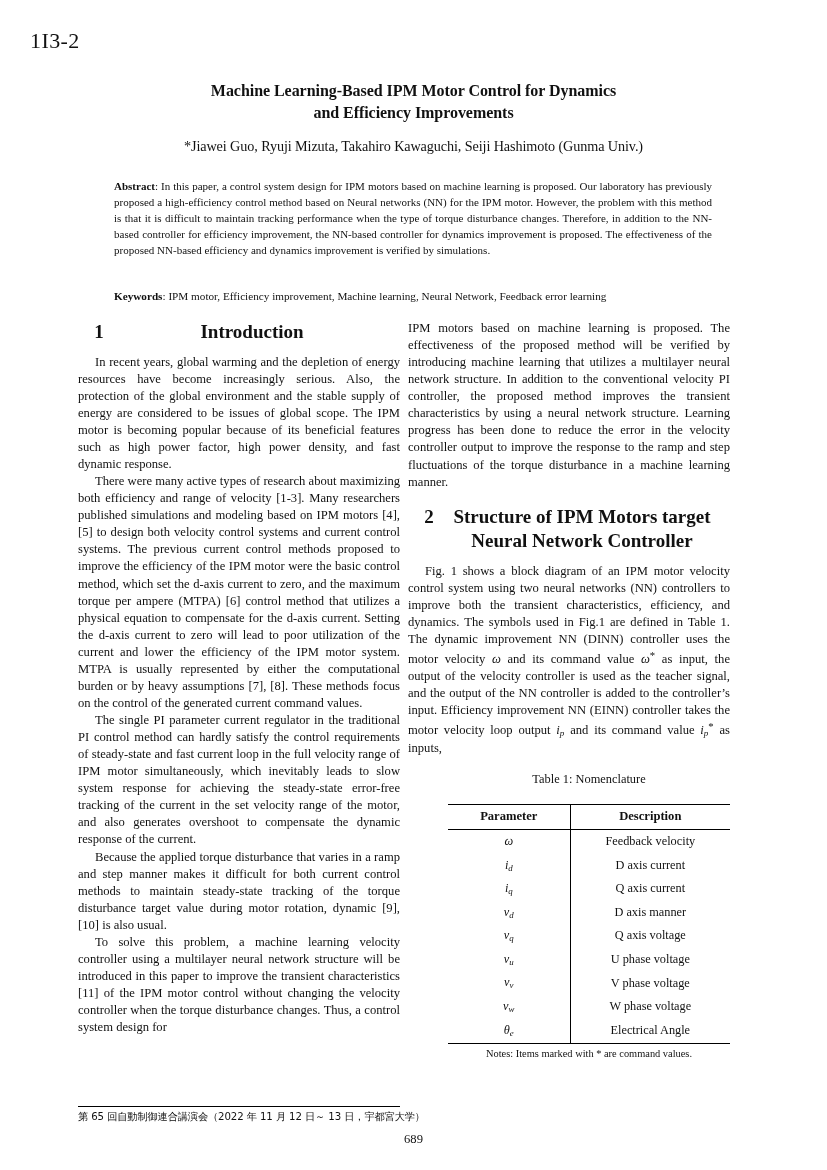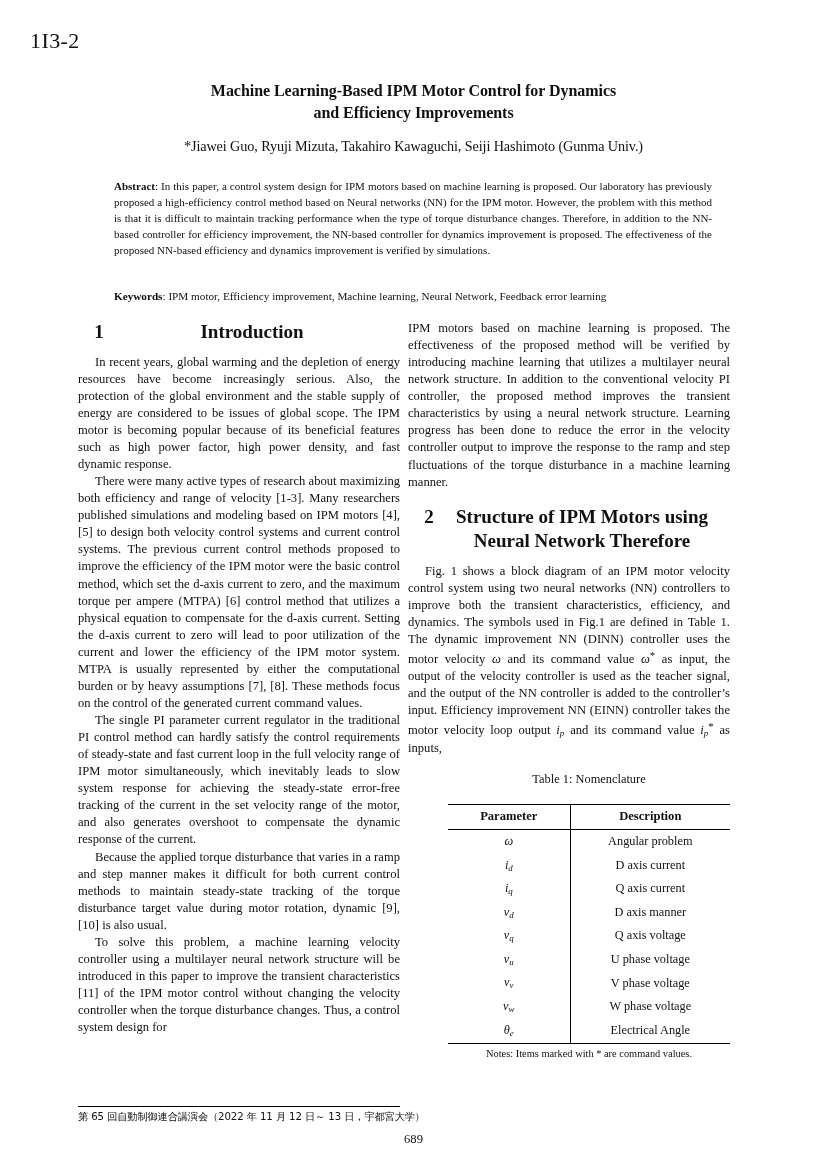--- a/index.html
+++ b/index.html
@@ -229,38 +229,38 @@
     <p class="body">There were many active types of research about maximizing both efficiency and range of velocity [1-3]. Many researchers published simulations and modeling based on IPM motors [4], [5] to design both velocity control systems and current control systems. The previous current control methods proposed to improve the efficiency of the IPM motor were the basic control method, which set the d-axis current to zero, and the maximum torque per ampere (MTPA) [6] control method that utilizes a physical equation to compensate for the d-axis current. Setting the d-axis current to zero will lead to poor utilization of the current and lower the efficiency of the IPM motor system. MTPA is usually represented by either the computational burden or by heavy assumptions [7], [8]. These methods focus on the control of the generated current command values.</p>
     <p class="body">The single PI parameter current regulator in the traditional PI control method can hardly satisfy the control requirements of steady-state and fast current loop in the full velocity range of IPM motor simultaneously, which inevitably leads to slow system response for achieving the steady-state error-free tracking of the current in the set velocity range of the motor, and also generates overshoot to compensate the dynamic response of the current.</p>
     <p class="body">Because the applied torque disturbance that varies in a ramp and step manner makes it difficult for both current control methods to maintain steady-state tracking of the torque disturbance target value during motor rotation, dynamic [9], [10] is also usual.</p>
     <p class="body">To solve this problem, a machine learning velocity controller using a multilayer neural network structure will be introduced in this paper to improve the transient characteristics [11] of the IPM motor control without changing the velocity controller when the torque disturbance changes. Thus, a control system design for</p>
   </div>
 
   <div class="col col-right">
     <p class="body" style="text-indent:0">IPM motors based on machine learning is proposed. The effectiveness of the proposed method will be verified by introducing machine learning that utilizes a multilayer neural network structure. In addition to the conventional velocity PI controller, the proposed method improves the transient characteristics by using a neural network structure. Learning progress has been done to reduce the error in the velocity controller output to improve the response to the ramp and step fluctuations of the torque disturbance in a machine learning manner.</p>
     <div class="section-spacer"></div>
     <h2 class="section">
-      <span class="num">2</span><span class="sec-text">Structure of IPM Motors using Neural Network Therefore</span>
+      <span class="num">2</span><span class="sec-text">Structure of IPM Motors target Neural Network Controller</span>
     </h2>
     <p class="body"><span>Fig. 1 shows a block diagram of an IPM motor velocity control system using two neural networks (NN) controllers to improve both the transient characteristics, efficiency, and dynamics. The symbols used in Fig.1 are defined in Table 1. The dynamic improvement NN (DINN) controller uses the motor velocity </span><i>ω</i><span> and its command value </span><i>ω</i><span class="sup-star">*</span><span> as input, the output of the velocity controller is used as the teacher signal, and the output of the NN controller is added to the controller’s input. Efficiency improvement NN (EINN) controller takes the motor velocity loop output </span><i>i</i><span class="sub">p</span><span> and its command value </span><i>i</i><span class="sub">p</span><span class="sup-star">*</span><span> as inputs,</span></p>
   </div>
 
   <div class="table-wrap">
     <div class="table-caption">Table 1: Nomenclature</div>
     <table class="nomen">
       <thead>
         <tr class="rule-top">
           <th class="c1">Parameter</th>
           <th class="c2">Description</th>
         </tr>
       </thead>
       <tbody id="nomen-body">
           <tr>
             <td class="c1"><i>ω</i></td>
-            <td class="c2">Angular problem</td>
+            <td class="c2">Feedback velocity</td>
           </tr>
           <tr>
             <td class="c1"><i>i</i><span class="sub">d</span></td>
             <td class="c2">D axis current</td>
           </tr>
           <tr>
             <td class="c1"><i>i</i><span class="sub">q</span></td>
             <td class="c2">Q axis current</td>
           </tr>
           <tr>

